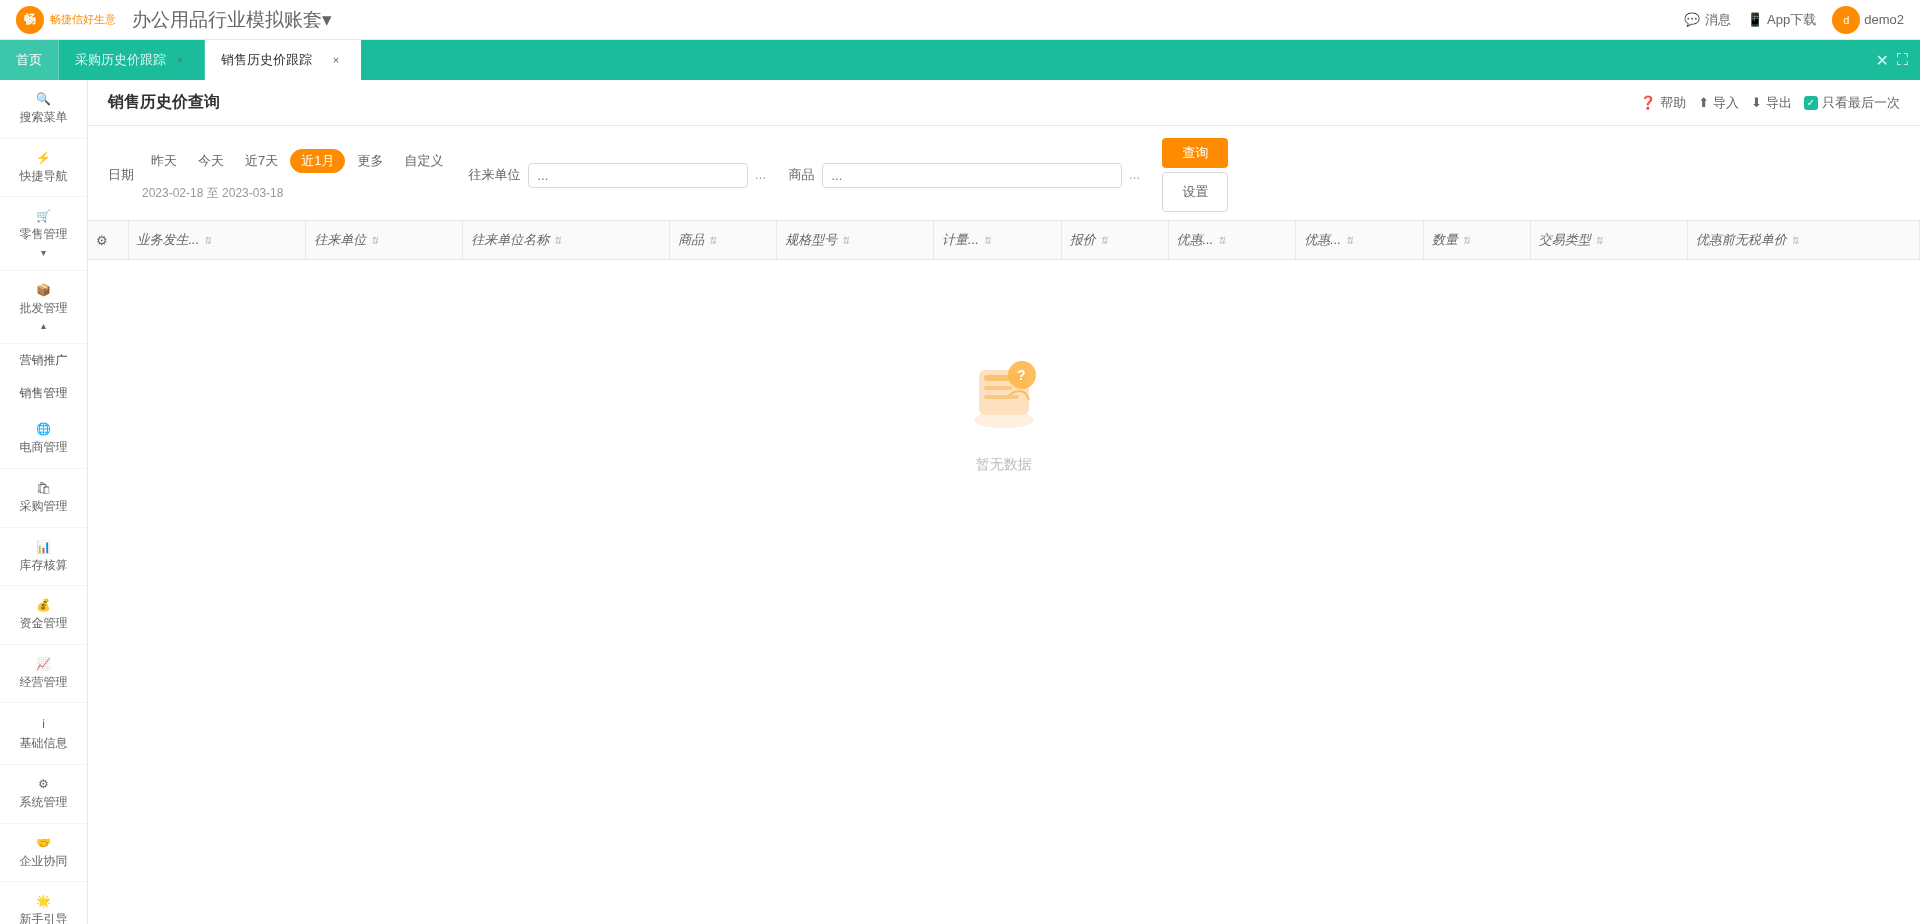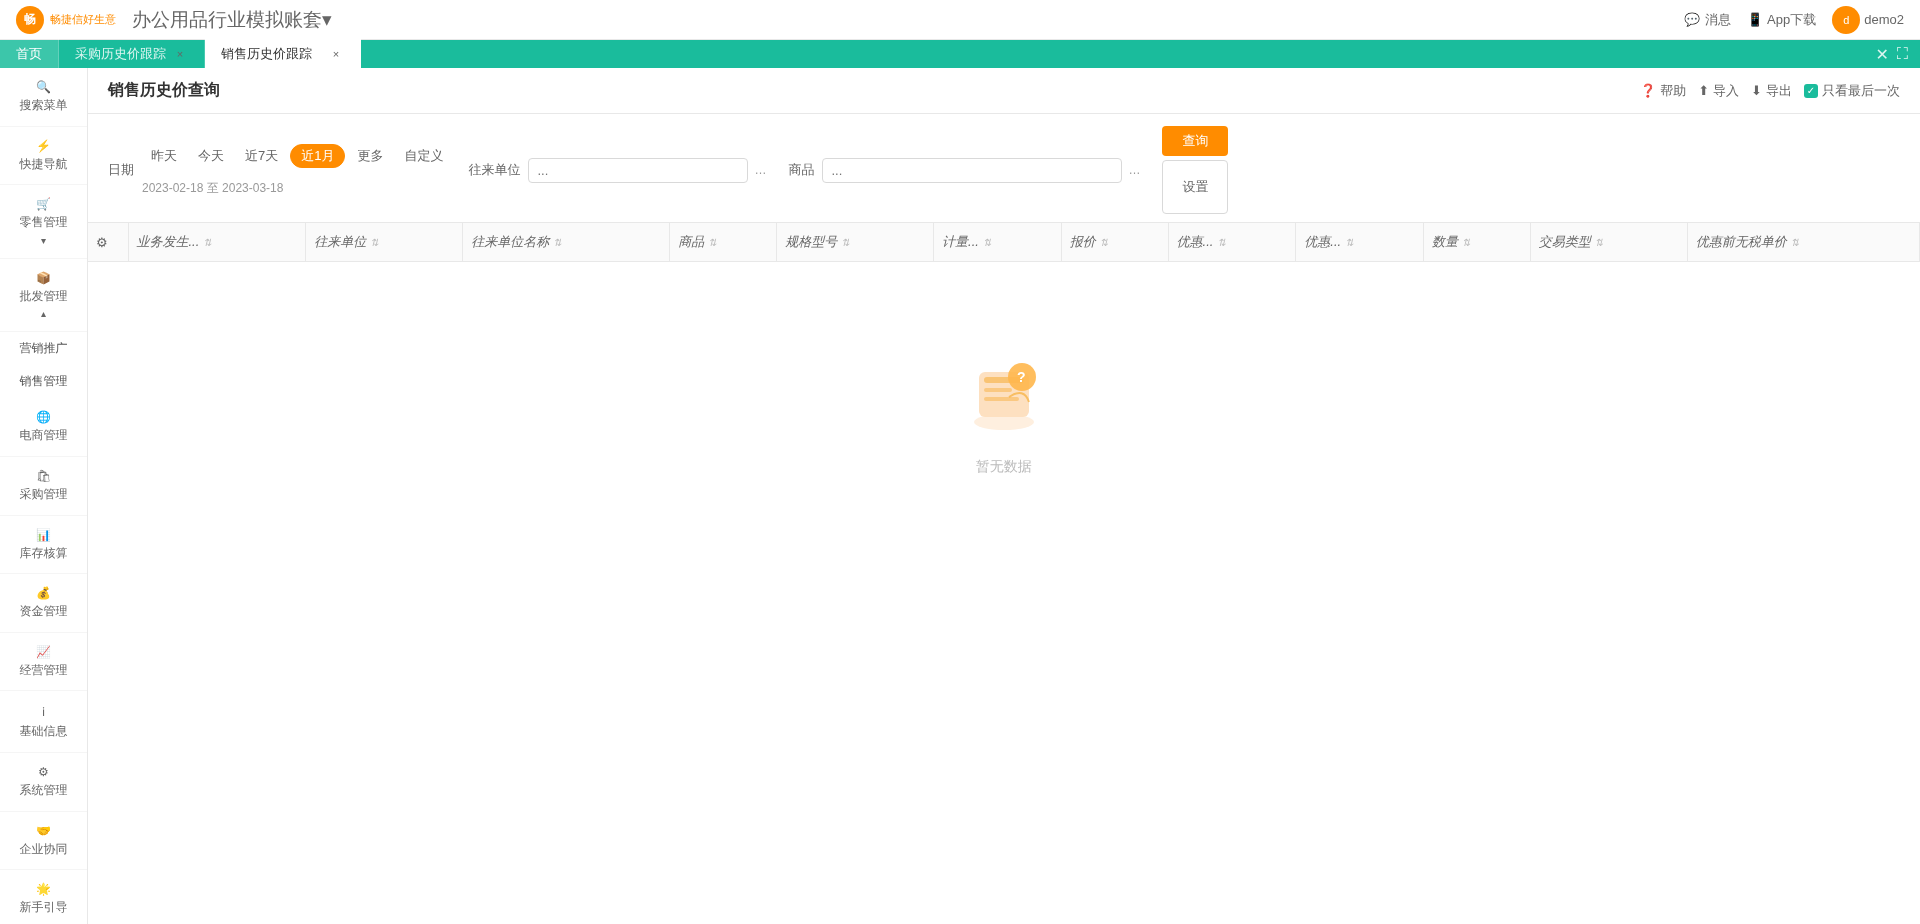--- a/index.html
+++ b/index.html
@@ -10,21 +10,21 @@
     .top-bar-left { display: flex; align-items: center; gap: 8px; }
     .logo-area { display: flex; align-items: center; gap: 6px; }
     .logo-icon { width: 28px; height: 28px; background: #ff8c00; border-radius: 50%; display: flex; align-items: center; justify-content: center; color: white; font-size: 12px; font-weight: bold; }
     .logo-text { font-size: 11px; color: #ff8c00; line-height: 1.3; }
     .app-selector { display: flex; align-items: center; color: #666; font-size: 19px; cursor: pointer; padding: 4px 8px; border-radius: 4px; }
     .top-bar-right { display: flex; align-items: center; gap: 16px; }
     .top-bar-btn { display: flex; align-items: center; gap: 4px; color: #666; font-size: 13px; cursor: pointer; }
     .user-avatar { width: 28px; height: 28px; background: #ff8c00; border-radius: 50%; display: flex; align-items: center; justify-content: center; color: white; font-size: 11px; }
 
     
-    .tab-bar { height: 28px; background: #1abc9c; display: flex; align-items: center; padding: 0 0; flex-shrink: 0; }
+    .tab-bar { height: 40px; background: #1abc9c; display: flex; align-items: center; padding: 0 0; flex-shrink: 0; }
     .tab-item { height: 40px; display: flex; align-items: center; padding: 0 16px; cursor: pointer; color: rgba(255,255,255,0.85); font-size: 13px; gap: 6px; border-right: 1px solid rgba(255,255,255,0.2); }
     .tab-item.home { background: rgba(255,255,255,0.15); color: white; }
     .tab-item.active { background: white; color: #333; gap: 16px; }
     .tab-close { width: 16px; height: 16px; display: flex; align-items: center; justify-content: center; border-radius: 50%; font-size: 11px; color: #666; }
     .tab-bar-right { margin-left: auto; display: flex; align-items: center; gap: 8px; padding-right: 12px; }
     .tab-bar-icon { color: rgba(255,255,255,0.85); cursor: pointer; font-size: 16px; }
 
     
     .main-layout { display: flex; flex: 1; overflow: hidden; }
 
@@ -52,21 +52,21 @@
     .filter-group { display: flex; align-items: center; gap: 8px; }
     .filter-label { color: #666; font-size: 13px; white-space: nowrap; }
     .date-btns { display: flex; align-items: flex-end; gap: 3px; }
     .date-btn { padding: 2px 8px; border-radius: 4px; cursor: pointer; font-size: 13px; color: #666; border: 1px solid transparent; }
     .date-btn.active { background: #ff8c00; color: white; border-color: #ff8c00; border-radius: 12px; padding: 2px 10px; }
     .date-range { font-size: 12px; color: #999; margin-top: 12px; }
     .filter-input-group { display: flex; align-items: center; }
     .filter-input { border: 1px solid #d9d9d9; border-radius: 4px; padding: 4px 8px; font-size: 13px; color: #333; min-width: 180px; outline: none; }
     .filter-input-suffix { padding: 4px 6px; color: #999; cursor: pointer; font-size: 12px; }
     .query-btn { background: #ff8c00; color: white; border: none; padding: 6px 20px; border-radius: 4px; cursor: pointer; font-size: 13px; }
-    .settings-btn { background: white; color: #666; border: 1px solid #d9d9d9; padding: 17px 16px; border-radius: 4px; cursor: pointer; font-size: 13px; }
+    .settings-btn { background: white; color: #666; border: 1px solid #d9d9d9; padding: 10px 16px; border-radius: 4px; cursor: pointer; font-size: 13px; }
     .filter-buttons { display: flex; flex-direction: column; gap: 4px; }
     .filter-right { display: flex; align-items: center; gap: 8px; }
 
     
     .table-container { flex: 1; overflow: auto; background: white; margin: 0; }
     .data-table { width: 100%; border-collapse: collapse; }
     .data-table th { background: #fafafa; border-bottom: 1px solid #e8e8e8; border-right: 1px solid #e8e8e8; padding: 10px 8px; font-size: 13px; color: #666; font-weight: normal; text-align: left; white-space: nowrap; position: sticky; top: 0; z-index: 1; }
     .data-table th .th-inner { display: flex; align-items: center; gap: 4px; font-style: italic; }
     .data-table th .sort-icon { color: #bbb; font-size: 10px; }
     .data-table td { border-bottom: 1px solid #f0f0f0; border-right: 1px solid #f0f0f0; padding: 10px 8px; font-size: 13px; color: #333; }

